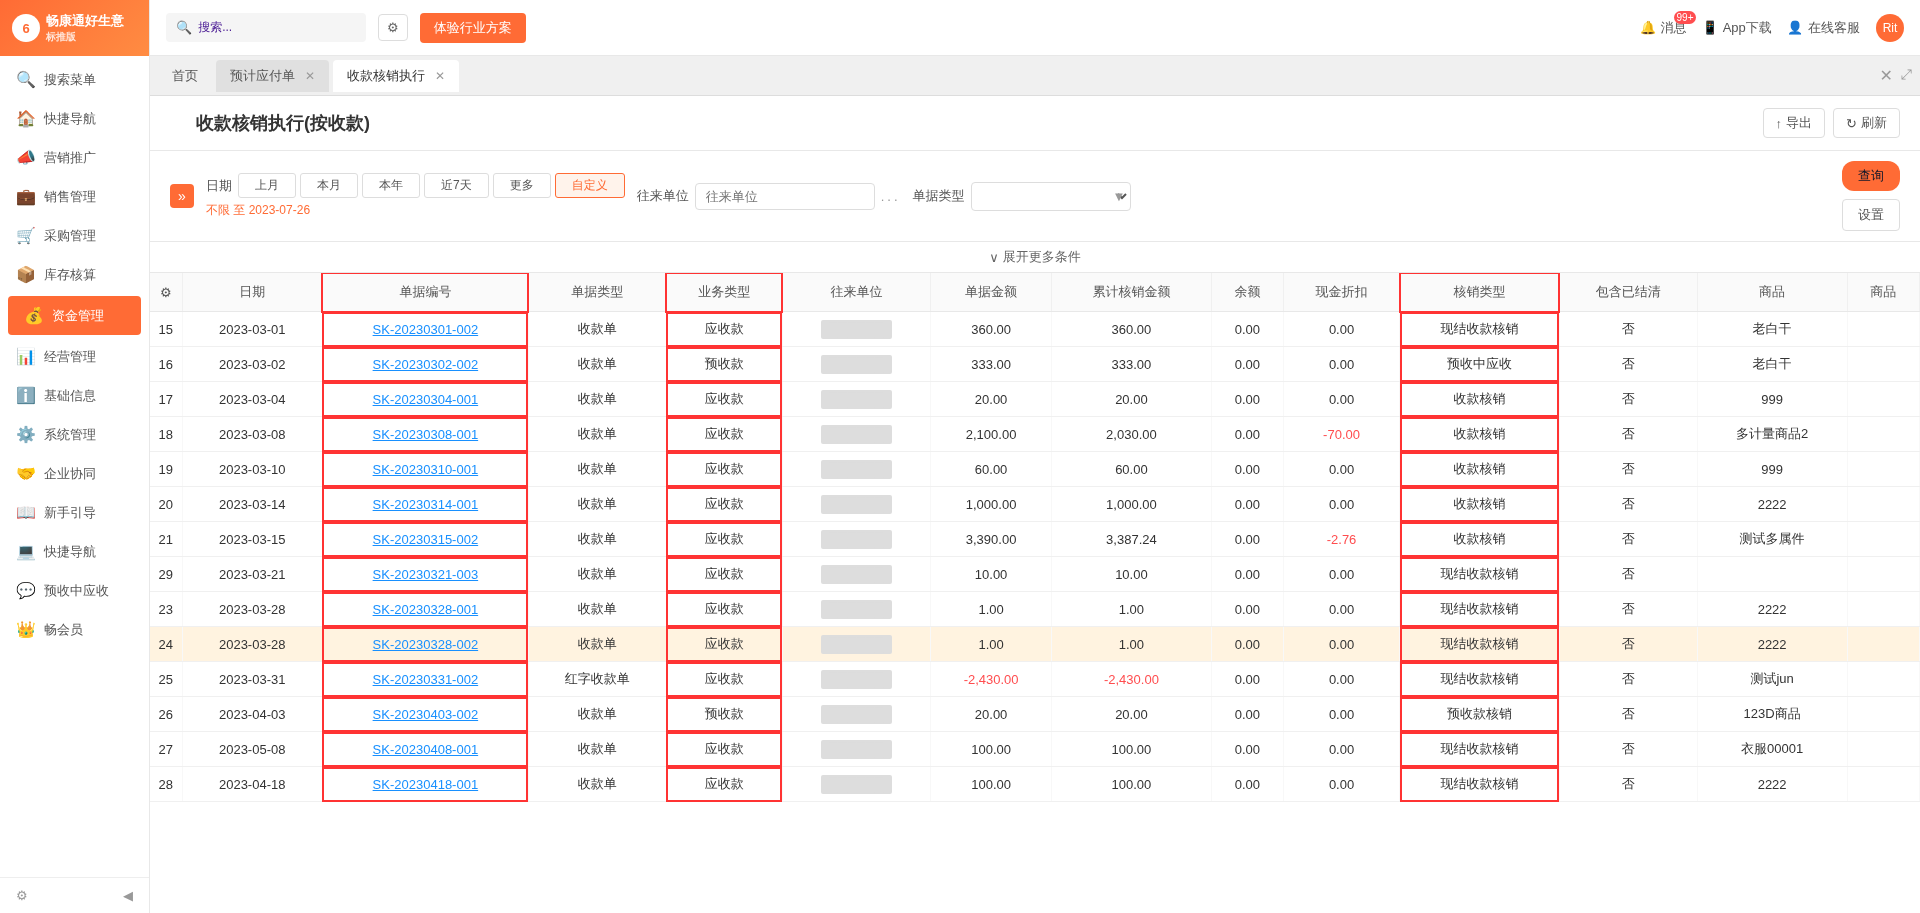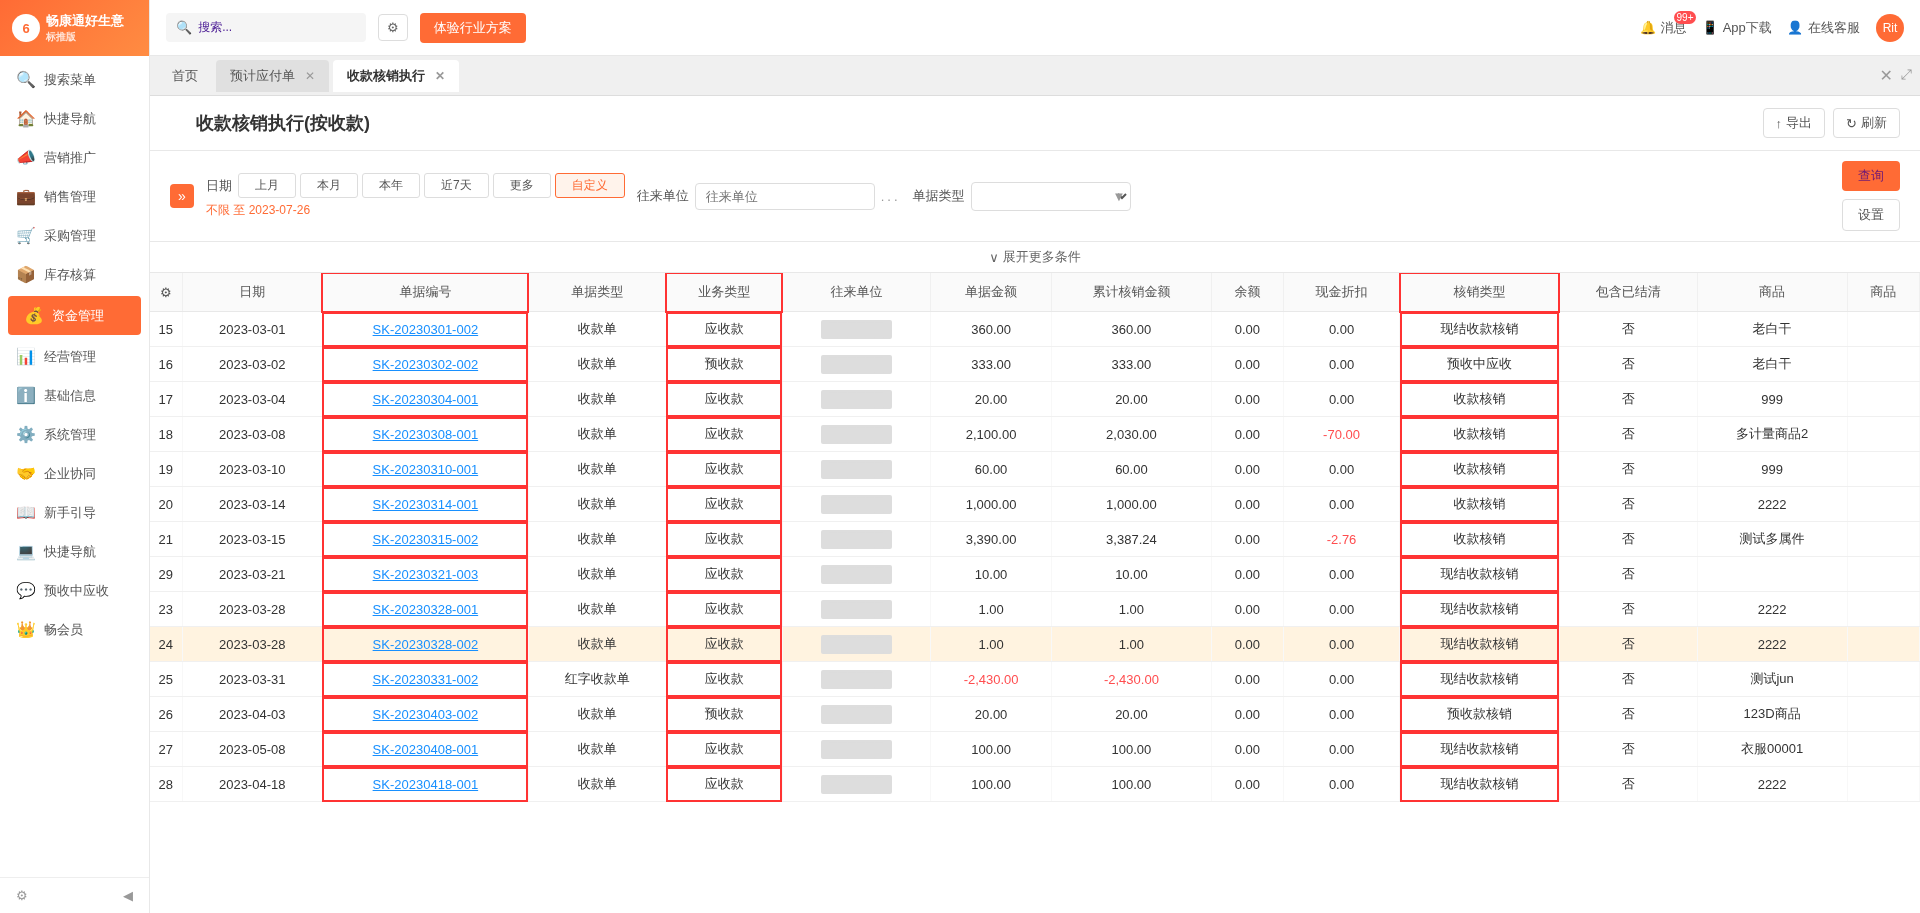--- a/index.html
+++ b/index.html
@@ -95,21 +95,21 @@
       padding: 0 8px;
       gap: 4px;
     }
     .tab {
       height: 32px; padding: 0 14px;
       display: flex; align-items: center; gap: 6px;
       border-radius: 4px 4px 0 0;
       cursor: pointer; color: #555;
       background: #e0e0e0;
     }
-    .tab.active { background: white; color: #333; font-weight: 700; }
+    .tab.active { background: white; color: #333; font-weight: 400; }
     .tab-home { background: none; }
     .tab-close { color: #999; font-size: 12px; margin-left: 4px; }
     .tab-bar-right { margin-left: auto; display: flex; gap: 8px; }
 
     
     .page-content { flex: 1; overflow: hidden; display: flex; flex-direction: column; background: #f5f5f5; }
 
     
     .page-title-bar {
       background: white;
@@ -147,21 +147,21 @@
     .filter-input-group { display: flex; align-items: center; gap: 6px; }
     .filter-input {
       border: 1px solid #ddd; border-radius: 4px; padding: 5px 10px;
       width: 180px; color: #999;
     }
     .filter-ellipsis { color: #999; letter-spacing: 3px; }
     .filter-select {
       border: 1px solid #ddd; border-radius: 4px; padding: 5px 10px;
       width: 160px; color: #555; background: white;
     }
-    .btn-query { background: #ff6b35; color: #701a75; border: none; border-radius: 4px; padding: 6px 16px; cursor: pointer; }
+    .btn-query { background: #ff6b35; color: #0f172a; border: none; border-radius: 12px; padding: 6px 16px; cursor: pointer; }
     .btn-setting { background: white; border: 1px solid #ddd; border-radius: 4px; padding: 6px 12px; cursor: pointer; color: #555; margin-top: 4px; }
     .expand-more {
       text-align: center; padding: 6px; background: white; border-bottom: 1px solid #e8e8e8;
       cursor: pointer; color: #666; display: flex; align-items: center; justify-content: center; gap: 4px; font-size: 12px;
     }
 
     
     .table-container {
       flex: 1; overflow: auto; background: white; margin: 0;
     }

